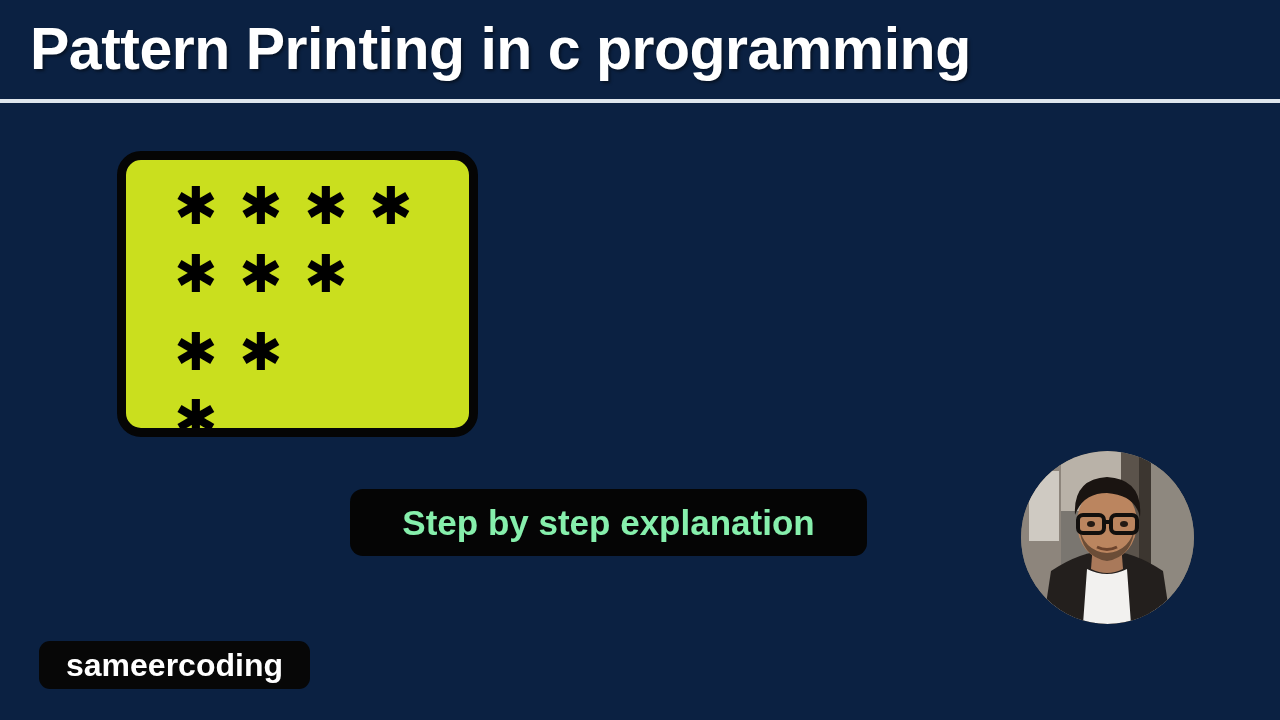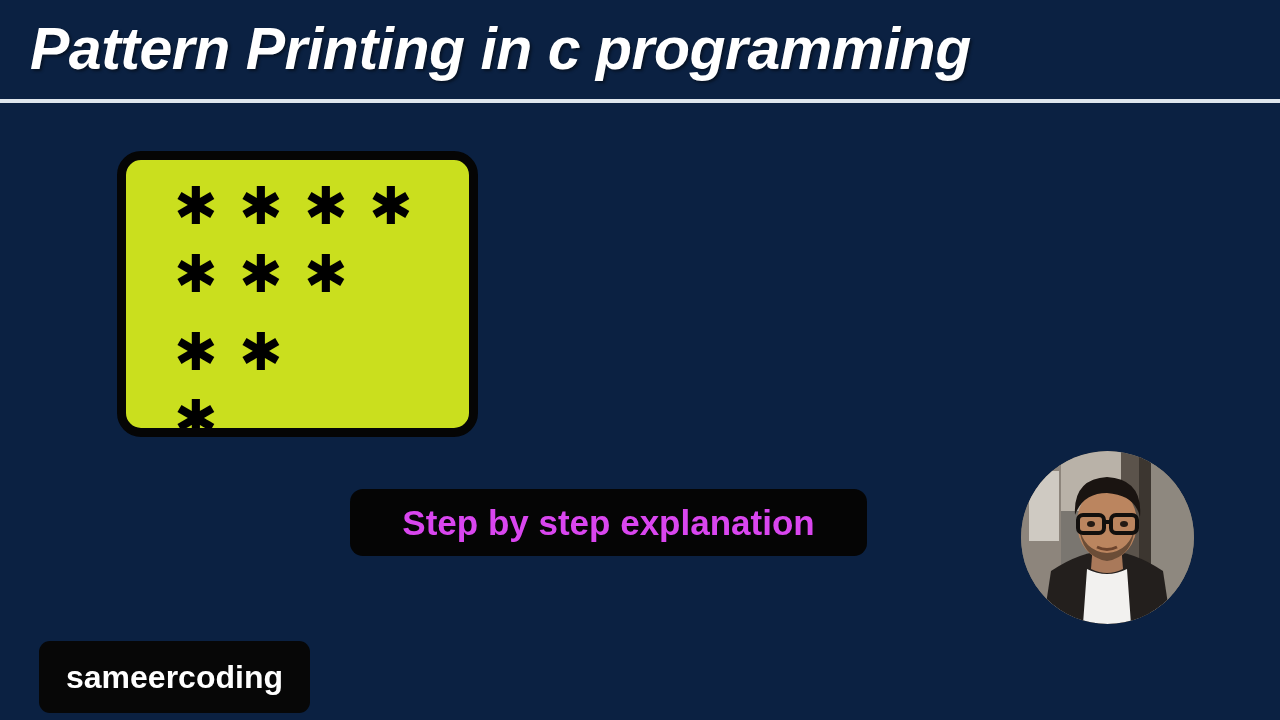--- a/index.html
+++ b/index.html
@@ -20,21 +20,20 @@
     overflow: hidden;
   }
 
   
   #header {
     position: absolute;
     left: 0;
     top: 0;
     width: 1280px;
     height: 100px;
-    font-style: italic;
   }
   #title {
     position: absolute;
     left: 30px;
     top: 8px;
     width: 1220px;
     font-size: 59px;
     font-weight: bold;
     color: #ffffff;
     letter-spacing: -0.5px;
@@ -115,34 +114,34 @@
     top: 489px;
     width: 517px;
     height: 67px;
     background: #050505;
     border-radius: 13px;
     display: flex;
     align-items: center;
     justify-content: center;
   }
   #step-pill-label {
-    color: #d946ef;
+    color: #86efac;
     font-size: 35px;
     font-weight: bold;
     line-height: 1;
     white-space: nowrap;
   }
 
   
   #watermark {
     position: absolute;
     left: 39px;
     top: 641px;
     width: 271px;
-    height: 72px;
+    height: 48px;
     background: #070707;
     border-radius: 11px;
     display: flex;
     align-items: center;
     justify-content: center;
   }
   #watermark-label {
     color: #ffffff;
     font-size: 32px;
     font-weight: bold;

